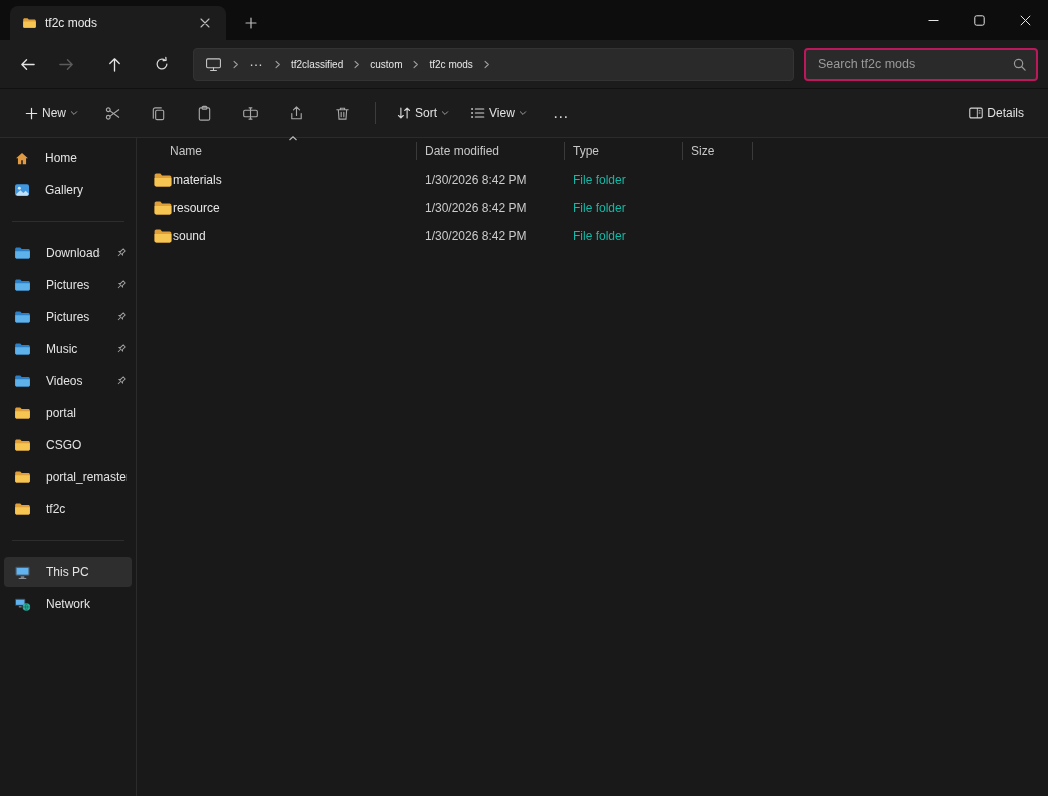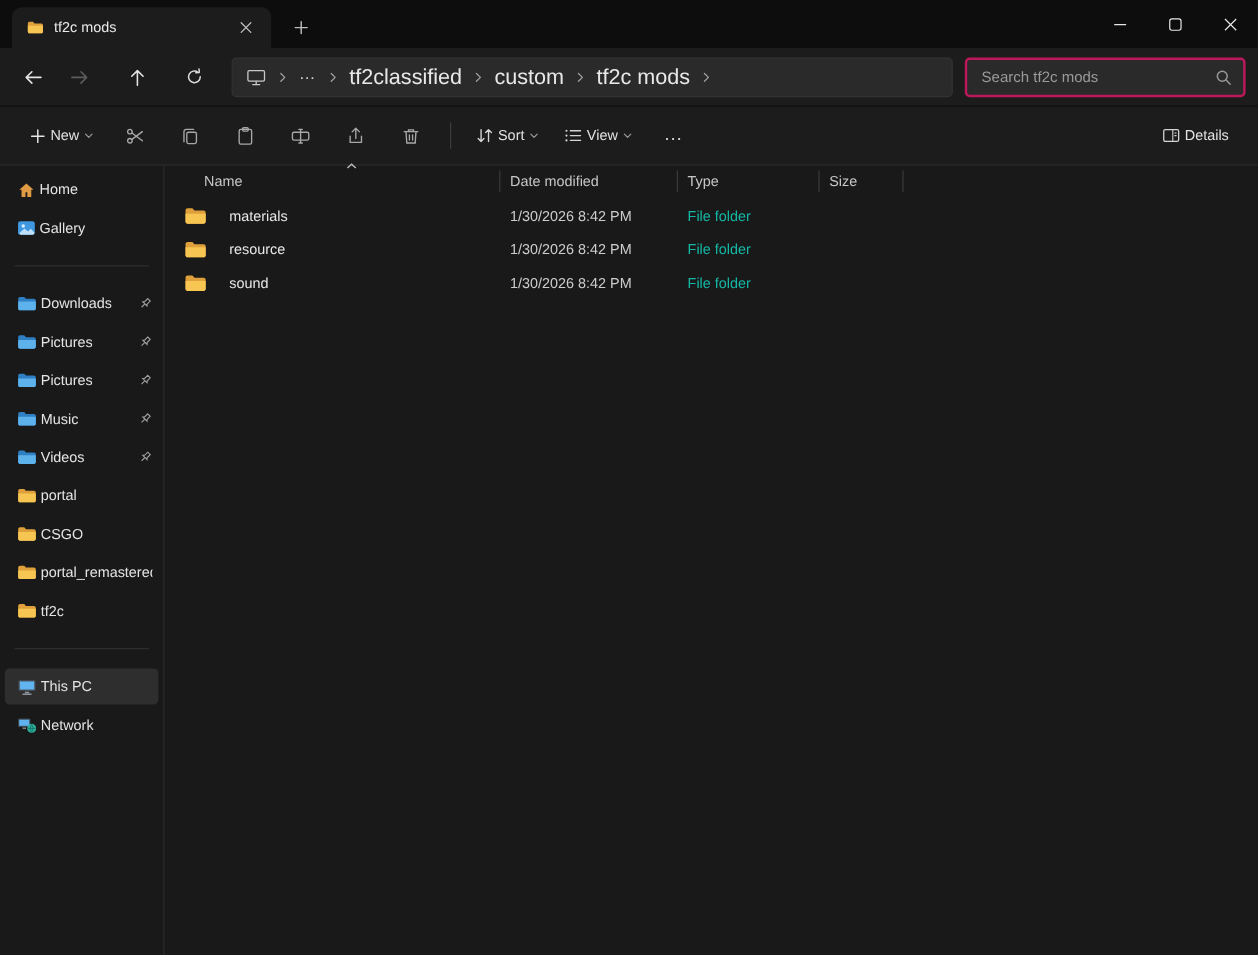--- a/index.html
+++ b/index.html
@@ -15,56 +15,56 @@
   .newtab { margin-left:12px; margin-bottom:4px; }
   .win-controls { margin-left:auto; align-self:flex-start; display:flex; height:40px; }
   .win-btn { width:46px; height:40px; display:flex; align-items:center; justify-content:center; }
 
   
   .navbar { height:48px; background:#1c1c1c; display:flex; align-items:center; padding:0 10px; }
   .nav-btn { width:34px; height:34px; border-radius:4px; display:flex; align-items:center; justify-content:center; margin-right:5px; }
   .nav-btn.up { margin-left:9px; }
   .nav-btn.refresh { margin-left:9px; }
   .crumb-bar { flex:1; height:33px; background:#2a2a2a; border:1px solid #333333; border-radius:4px; margin:0 10px 0 9px; display:flex; align-items:center; padding:0 4px; overflow:hidden; }
-  .crumb-btn { display:flex; align-items:center; padding:5px 7px; border-radius:4px; color:#e8e8e8; font-size:18px; white-space:nowrap; }
+  .crumb-btn { display:flex; align-items:center; padding:5px 7px; border-radius:4px; color:#e8e8e8; font-size:10px; white-space:nowrap; }
   .crumb-sep { padding:0 1px; display:flex; }
   .crumb-ellipsis { color:#d2d2d2; padding:2px 7px 8px 7px; font-size:14px; letter-spacing:1px; }
   .searchbox { width:234px; height:33px; background:#2a2a2a; border:2px solid #be185d; border-radius:4px; display:flex; align-items:center; padding:0 2px 0 12px; }
   .searchbox input { flex:1; min-width:0; background:transparent; border:0; outline:0; color:#cfcfcf; font:inherit; font-size:12.5px; }
   .searchbox input::placeholder { color:#9a9a9a; }
   .search-ic { width:30px; height:28px; display:flex; align-items:center; justify-content:center; border-radius:4px; }
 
   
   .toolbar { height:50px; background:#1c1c1c; border-top:1px solid #111111; border-bottom:1px solid #2b2b2b; display:flex; align-items:center; padding:0 14px; }
   .tb { display:flex; align-items:center; gap:3px; height:34px; padding:0 10px; border-radius:4px; color:#e2e2e2; font-size:12px; }
   .tb.iconic { width:42px; justify-content:center; padding:0; margin:0 2px; }
   .tb-sep { width:1px; height:22px; background:#3c3c3c; margin:0 10px; }
   .tb-details { margin-left:auto; }
 
   
   .content { display:flex; height:658px; }
   .sidebar { width:137px; border-right:1px solid #2b2b2b; padding-top:5px; flex-shrink:0; }
-  .side-item { height:30px; display:flex; align-items:center; gap:3px; margin:0 4px 2px 4px; padding:0 5px 0 10px; border-radius:4px; color:#e4e4e4; }
+  .side-item { height:30px; display:flex; align-items:center; gap:15px; margin:0 4px 2px 4px; padding:0 5px 0 10px; border-radius:4px; color:#e4e4e4; }
   .side-item.selected { background:#2e2e2e; }
   .side-item .pin { margin-left:auto; }
   .side-sep { height:1px; background:#2d2d2d; margin:16px 12px; }
   .side-label { white-space:nowrap; overflow:hidden; font-size:12px; }
 
   .main { flex:1; }
   .col-headers { display:flex; align-items:center; height:26px; padding-left:33px; color:#c7c7c7; }
   .col { display:flex; align-items:center; height:18px; border-right:1px solid #3a3a3a; font-size:12px; }
   .col.name { width:247px; position:relative; }
   .col.date { width:148px; padding-left:8px;text-align:center; }
   .col.type { width:118px; padding-left:8px; }
   .col.size { width:70px; padding-left:8px; }
   .sort-caret { position:absolute; left:50%; top:-7px; transform:translateX(-50%); }
   .rows { margin-top:2px; }
   .file-row { display:flex; align-items:center; height:28px; padding-left:16px; border-radius:4px; }
   .cell { overflow:hidden; white-space:nowrap; }
-  .cell.name { width:264px; display:flex; align-items:center; gap:18px; color:#e8e8e8; }
+  .cell.name { width:264px; display:flex; align-items:center; gap:0; color:#e8e8e8; }
   .cell.date { width:148px; padding-left:8px; color:#cccccc; }
   .cell.type { width:118px; padding-left:8px; color:#14b8a6; }
   .cell.size { width:70px; padding-left:8px; color:#cccccc; }
 </style>
 </head>
 <body>
 
 <div class="titlebar">
   <div class="tab">
     <span>

